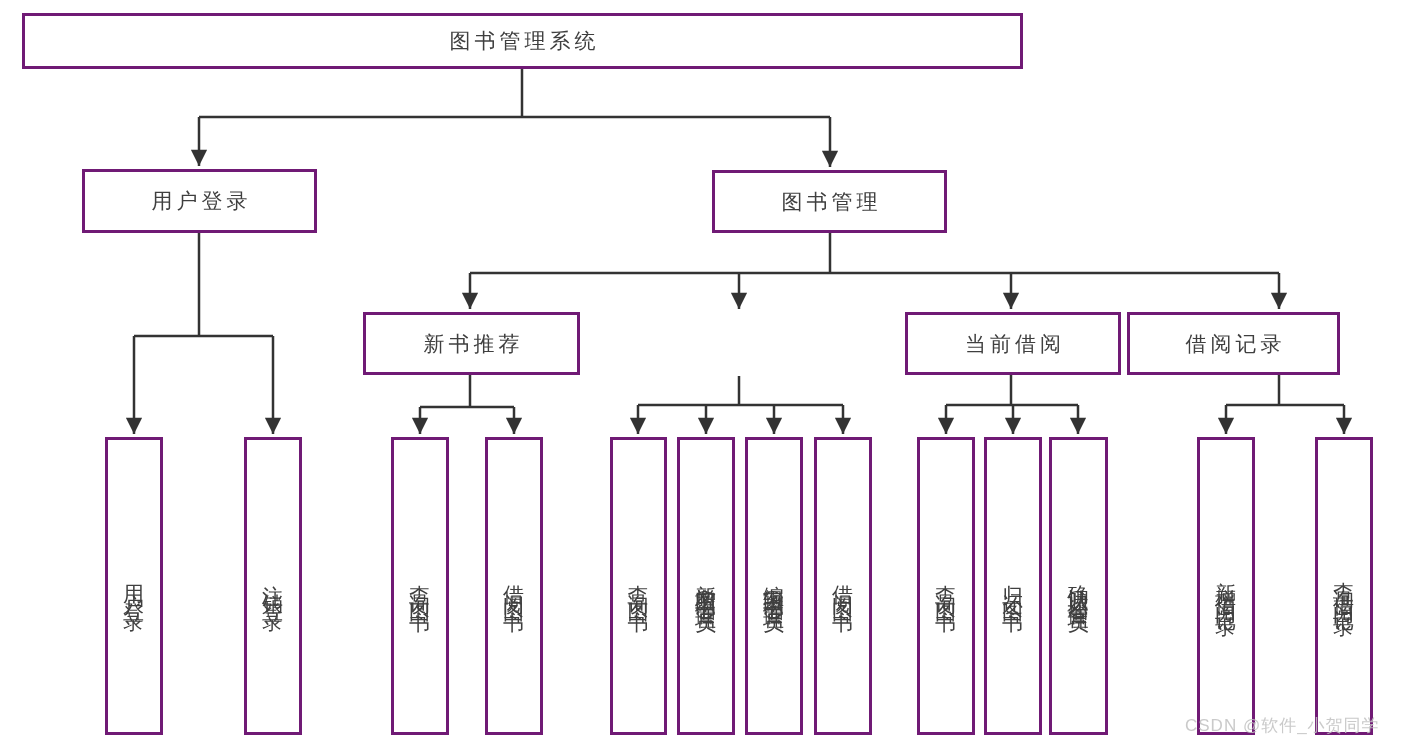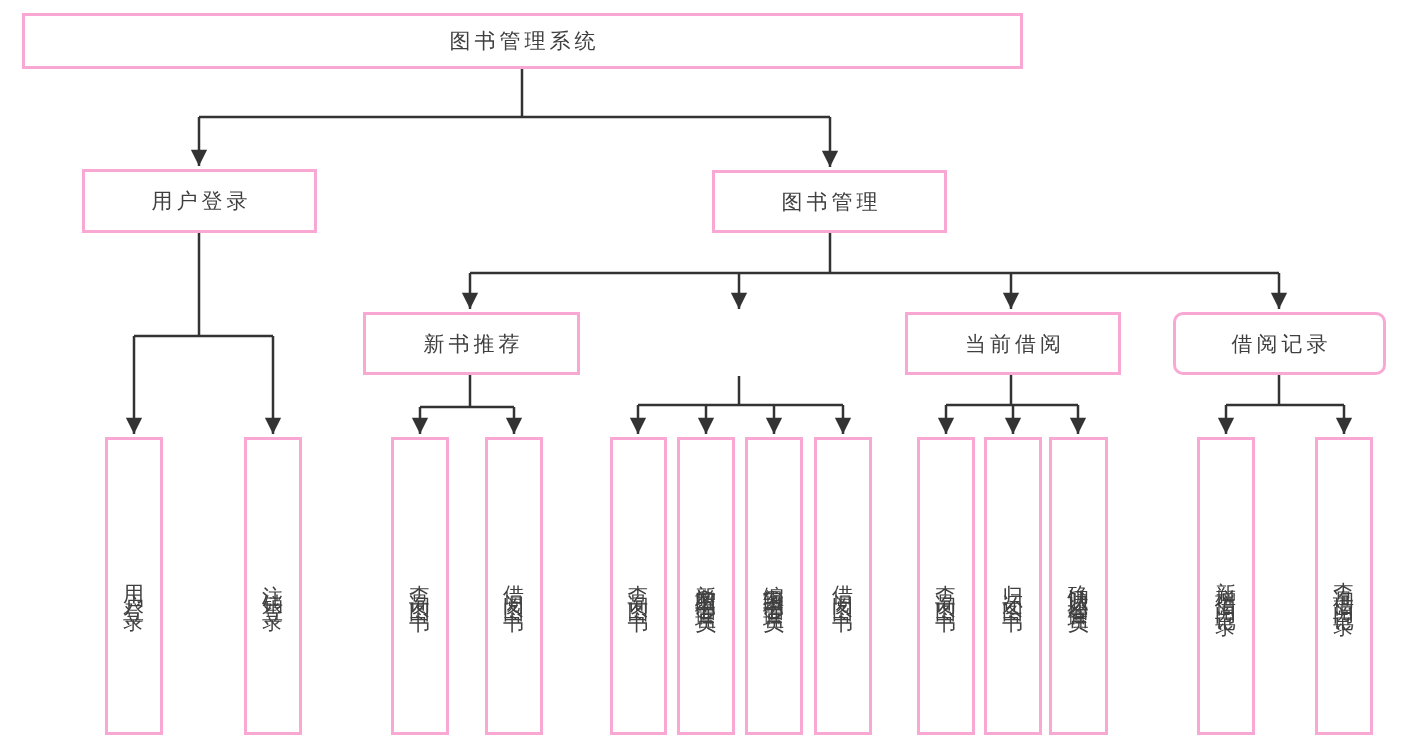--- a/index.html
+++ b/index.html
@@ -18,21 +18,21 @@
   #connectors {
     position: absolute;
     left: 0;
     top: 0;
     z-index: 1;
   }
   .node {
     position: absolute;
     box-sizing: border-box;
     background: #ffffff;
-    border: 3px solid #f9a8d4;
+    border: 3px solid #701a75;
     display: flex;
     align-items: center;
     justify-content: center;
     color: #3f3f3f;
     z-index: 2;
   }
   .hlabel {
     font-size: 21px;
     letter-spacing: 4px;
     text-indent: 4px;
@@ -128,21 +128,21 @@
   <div class="node" style="left:712px; top:170px; width:235px; height:63px;">
     <span class="hlabel">图书管理</span>
   </div>
 
   <div class="node" style="left:363px; top:312px; width:217px; height:63px;">
     <span class="hlabel">新书推荐</span>
   </div>
   <div class="node" style="left:905px; top:312px; width:216px; height:63px;">
     <span class="hlabel">当前借阅</span>
   </div>
-  <div class="node" style="left:1173px; top:312px; width:213px; height:63px;border-radius:10px;">
+  <div class="node" style="left:1127px; top:312px; width:213px; height:63px;">
     <span class="hlabel">借阅记录</span>
   </div>
 
   <div class="node" style="left:105px; top:437px; width:58px; height:298px;">
     <span class="vtext">用户登录</span>
   </div>
   <div class="node" style="left:244px; top:437px; width:58px; height:298px;">
     <span class="vtext">注销登录</span>
   </div>
 
@@ -176,14 +176,15 @@
     <span class="vtext" style="letter-spacing:4px;">确认归还（管理员）</span>
   </div>
 
   <div class="node" style="left:1197px; top:437px; width:58px; height:298px;">
     <span class="vtext" style="letter-spacing:7px;">新增借阅记录</span>
   </div>
   <div class="node" style="left:1315px; top:437px; width:58px; height:298px;">
     <span class="vtext" style="letter-spacing:7px;">查询借阅记录</span>
   </div>
 
+  <div class="watermark">CSDN @软件_小贺同学</div>
 
 </div>
 
 </body></html>

